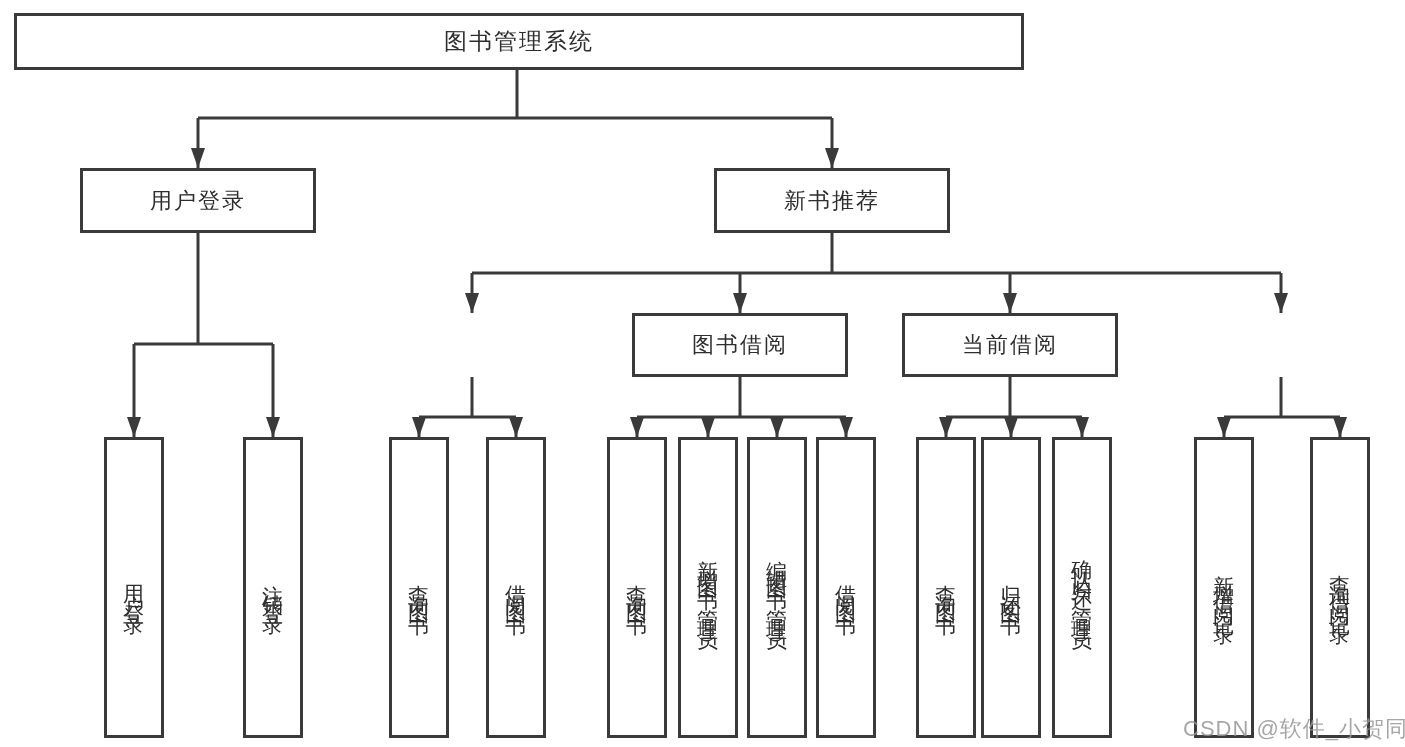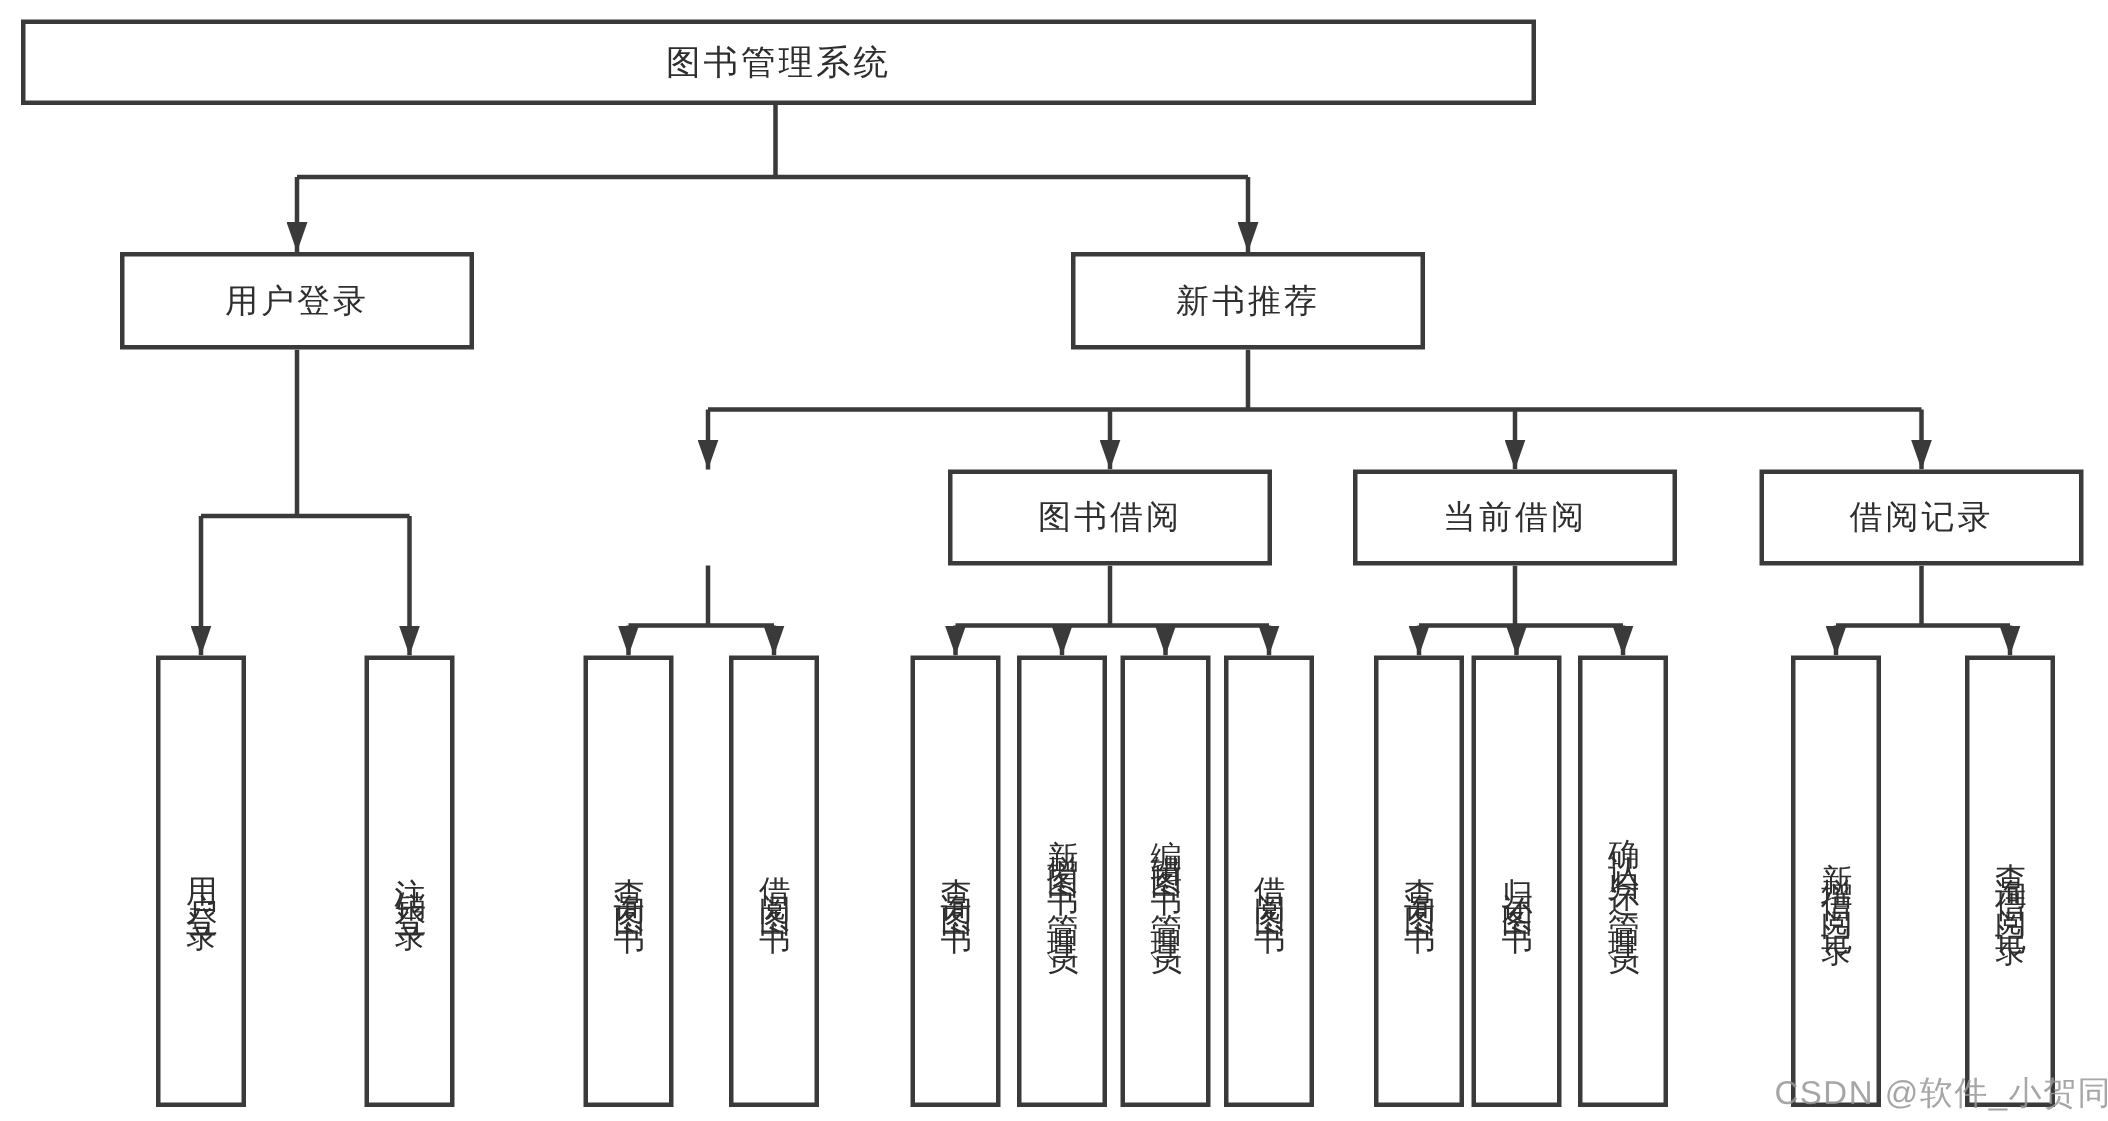--- a/index.html
+++ b/index.html
@@ -110,21 +110,20 @@
     <path class="connector" marker-end="url(#arrow)" d="M1340,417 V437"></path>
   </svg>
 
   <div class="node root-node" style="left:14px; top:13px; width:1010px; height:57px;">图书管理系统</div>
 
   <div class="node hnode" style="left:80px; top:168px; width:236px; height:65px;">用户登录</div>
   <div class="node hnode" style="left:714px; top:168px; width:236px; height:65px;">新书推荐</div>
 
   <div class="node hnode" style="left:902px; top:313px; width:216px; height:64px;">当前借阅</div>
   <div class="node hnode" style="left:632px; top:313px; width:216px; height:64px;">图书借阅</div>
-  <div class="node hnode" style="left:1173px; top:313px; width:216px; height:64px;">借阅记录</div>
 
   <div class="node leaf" style="left:104px; top:437px; width:60px; height:301px;">用户登录</div>
   <div class="node leaf" style="left:243px; top:437px; width:60px; height:301px;">注销登录</div>
 
   <div class="node leaf" style="left:389px; top:437px; width:60px; height:301px;">查询图书</div>
   <div class="node leaf" style="left:486px; top:437px; width:60px; height:301px;">借阅图书</div>
 
   <div class="node leaf" style="left:607px; top:437px; width:60px; height:301px;">查询图书</div>
   <div class="node leaf" style="left:678px; top:437px; width:60px; height:301px;">新增图书（管理员）</div>
   <div class="node leaf" style="left:747px; top:437px; width:60px; height:301px;">编辑图书（管理员）</div>

